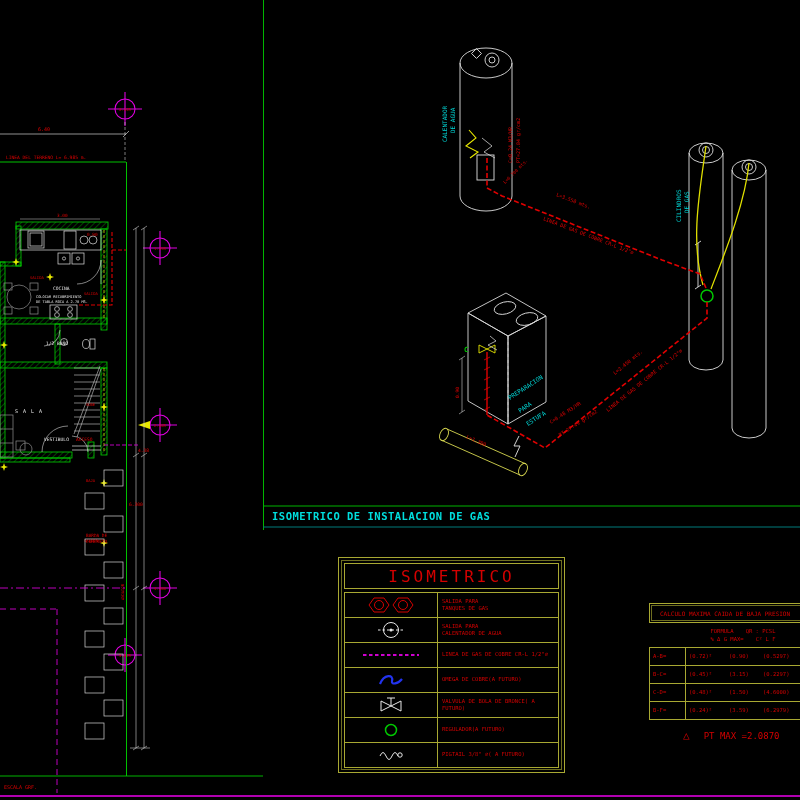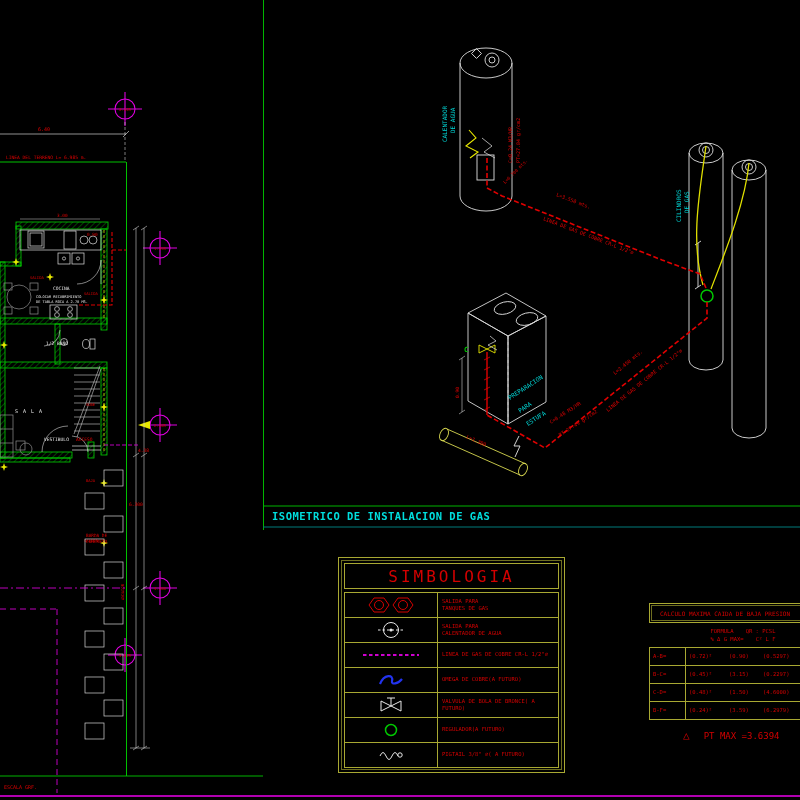--- a/index.html
+++ b/index.html
@@ -344,21 +344,21 @@
     <text transform="translate(510,400) rotate(-33)" font-size="6" fill="#00d7d7">PREPARACION</text>
     <text transform="translate(520,413) rotate(-33)" font-size="6" fill="#00d7d7">PARA</text>
     <text transform="translate(528,426) rotate(-33)" font-size="6" fill="#00d7d7">ESTUFA</text>
     <text transform="translate(551,424) rotate(-33)" font-size="5" fill="#e00000">C=0.48  M3/HR</text>
     <text transform="translate(560,437) rotate(-33)" font-size="5" fill="#e00000">PT=27.49  gr/cm2</text>
   </g>
 </svg>
 
 <div class="abs sym">
   <div class="sym-in">
-    <div class="sym-title">SIMBOLOGIA</div>
+    <div class="sym-title">ISOMETRICO</div>
     <div class="sym-body">
       <div class="sym-row">
         <div class="sym-icon">
           <svg width="46" height="20" viewBox="0 0 46 20">
             <path d="M6 3 L16 3 L21 10 L16 17 L6 17 L1 10 Z" stroke="#d40000" fill="none"></path>
             <circle cx="11" cy="10" r="4.5" stroke="#d40000" fill="none"></circle>
             <path d="M30 3 L40 3 L45 10 L40 17 L30 17 L25 10 Z" stroke="#d40000" fill="none"></path>
             <circle cx="35" cy="10" r="4.5" stroke="#d40000" fill="none"></circle>
           </svg>
         </div>
@@ -456,16 +456,16 @@
             <span>(0.24)²</span>
             <span>(3.59)</span>
             <span>(6.2979)</span>
       </div>
     </div>
   </div>
 </div>
 
 <div class="abs calc-result">
   <span class="tri">△</span>
-  <span>PT  MAX  =3.6394</span>
+  <span>PT  MAX  =2.0870</span>
 </div>
 
 </div>
 
 </body></html>

